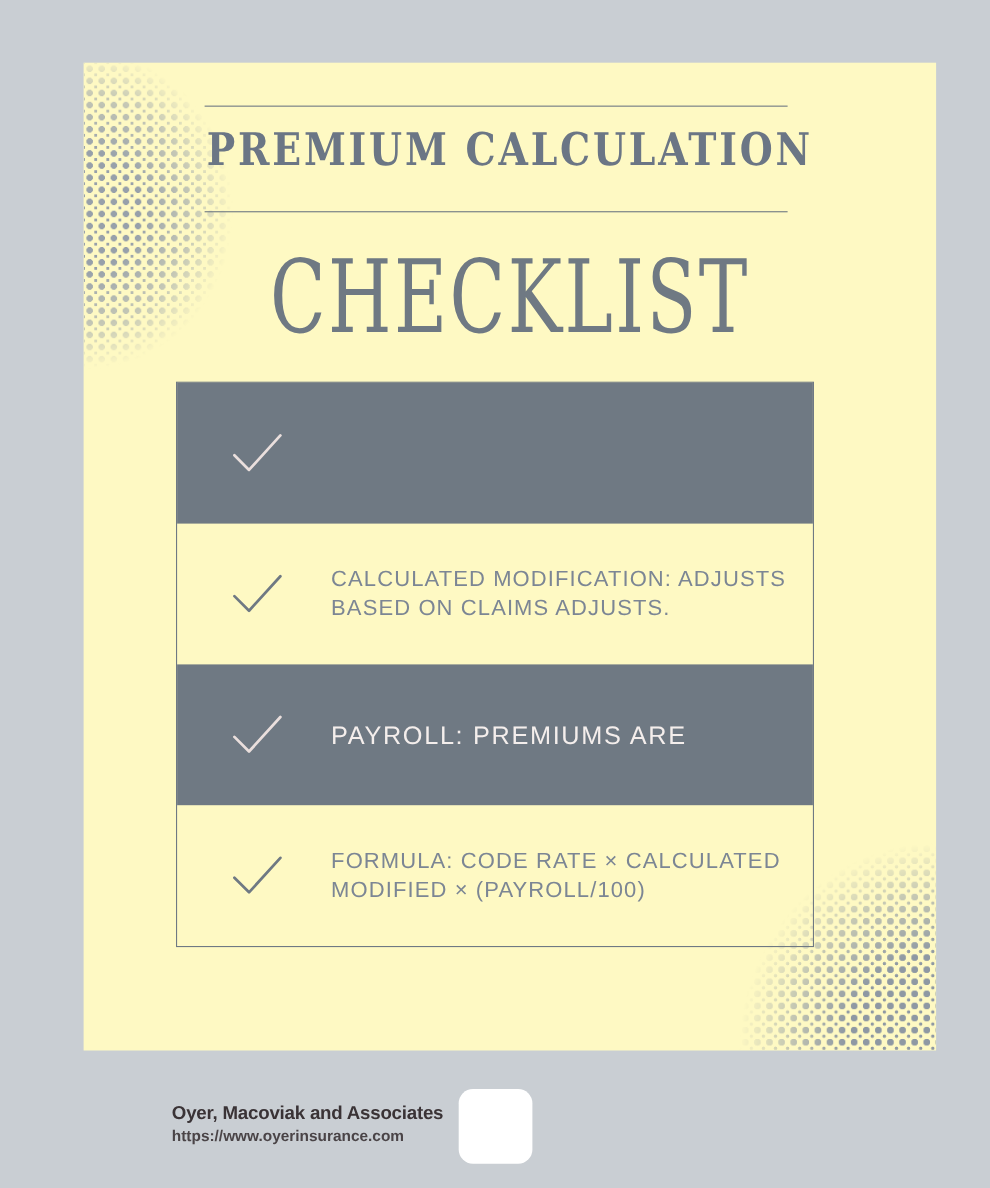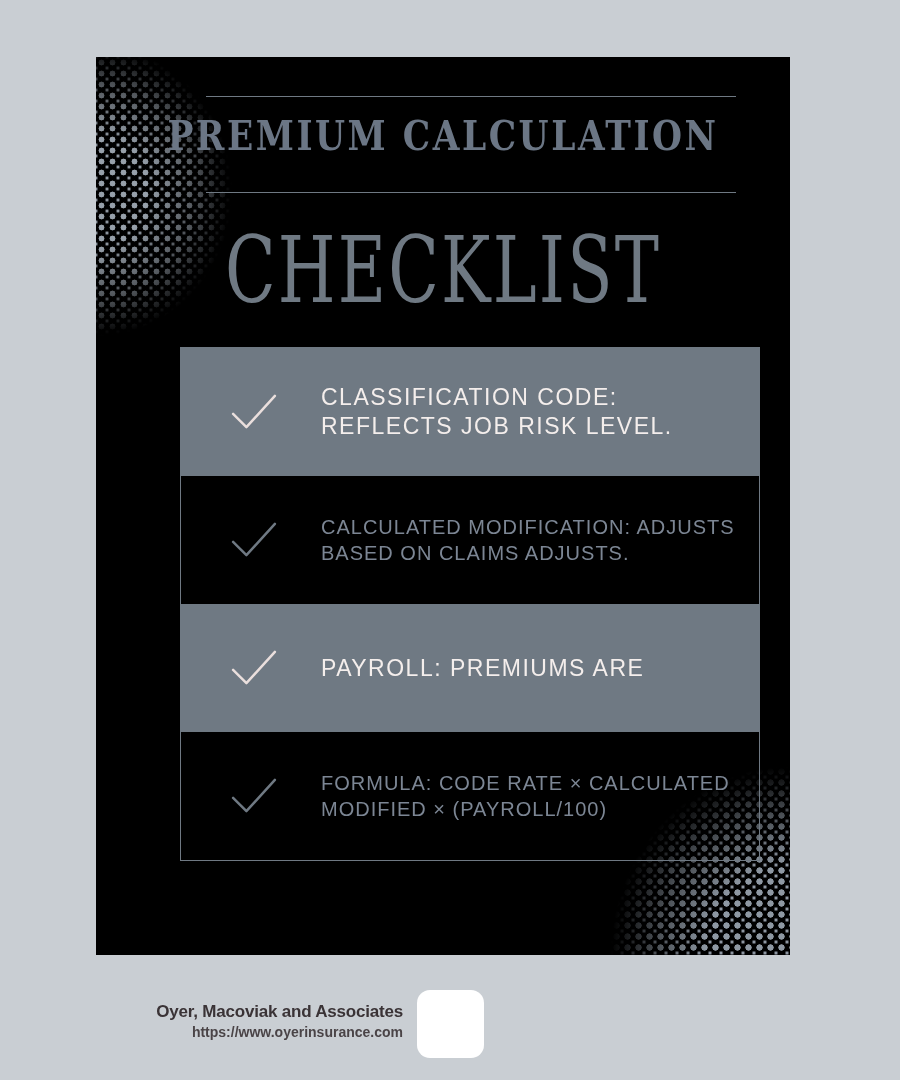--- a/index.html
+++ b/index.html
@@ -6,23 +6,22 @@
   body {
     width:900px; height:1080px;
     position:relative;
     background:#C9CED3;
     overflow:hidden;
     font-family:"Liberation Sans", sans-serif;
   }
 
   .card {
     position:absolute; left:76px; top:57px;
-    width:694px; height:898px;
-    background:#000000;
-    margin-left:20px;
+    width:775px; height:898px;
+    background:#fef9c3;
   }
 
   
   .halftone {
     position:absolute;
     background-image:
       radial-gradient(circle, #97A0AA 2.7px, rgba(151,160,170,0) 3.2px),
       radial-gradient(circle, #97A0AA 1.3px, rgba(151,160,170,0) 1.7px);
     background-size:11px 11px, 11px 11px;
     background-position:0 0, 5.5px 5.5px;
@@ -78,21 +77,21 @@
   .check { width:46px; height:38px; flex:0 0 auto; margin-right:44px; }
   .check path { fill:none; stroke-width:2.6; stroke-linecap:round; stroke-linejoin:round; }
   .row.dark  .check path { stroke:#EADFDD; }
   .row.light .check path { stroke:#6F7983; }
   .row-text { }
   .row.dark  .row-text { color:#F4EEEC; font-size:23px; line-height:29px; letter-spacing:1.5px; }
   .row.light .row-text { color:#7C8694; font-size:20px; line-height:26px; letter-spacing:1px; }
 
   .footer {
     position:absolute; top:1001px; right:497px;
-    text-align:right; white-space:nowrap;margin-left:40px;
+    white-space:nowrap;margin-left:40px;
   }
   .company { font-weight:bold; font-size:17px; line-height:22px; color:#3A3336; letter-spacing:-0.2px; }
   .website { font-size:14px; line-height:18px; color:#4A4447;font-weight:bold; }
 
   .logo-box {
     position:absolute; left:417px; top:990px;
     width:67px; height:68px;
     background:#FFFFFF; border-radius:13px;
   }
 </style>
@@ -108,24 +107,20 @@
   <div class="rule bottom"></div>
 
   <h1 class="big-title">CHECKLIST</h1>
 
   <div class="list">
 
     <div class="row dark">
       <svg class="check" viewBox="0 0 48 40" xmlns="http://www.w3.org/2000/svg">
         <path d="M2 22 L16 36 L46 3"></path>
       </svg>
-      <div class="row-text">
-        <span>CLASSIFICATION CODE:</span><br>
-        <span>REFLECTS JOB RISK LEVEL.</span>
-      </div>
     </div>
 
     <div class="row light">
       <svg class="check" viewBox="0 0 48 40" xmlns="http://www.w3.org/2000/svg">
         <path d="M2 22 L16 36 L46 3"></path>
       </svg>
       <div class="row-text">
         <span>CALCULATED MODIFICATION: ADJUSTS</span><br>
         <span>BASED ON CLAIMS ADJUSTS.</span>
       </div>

